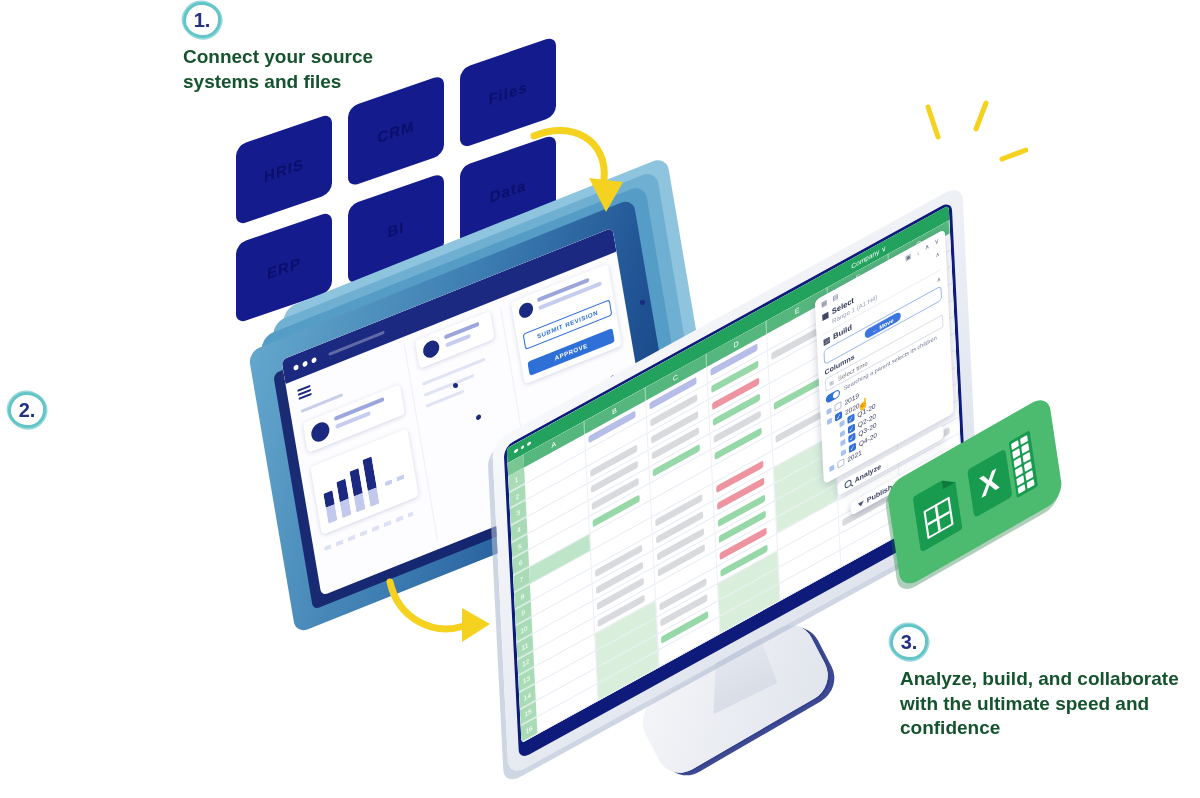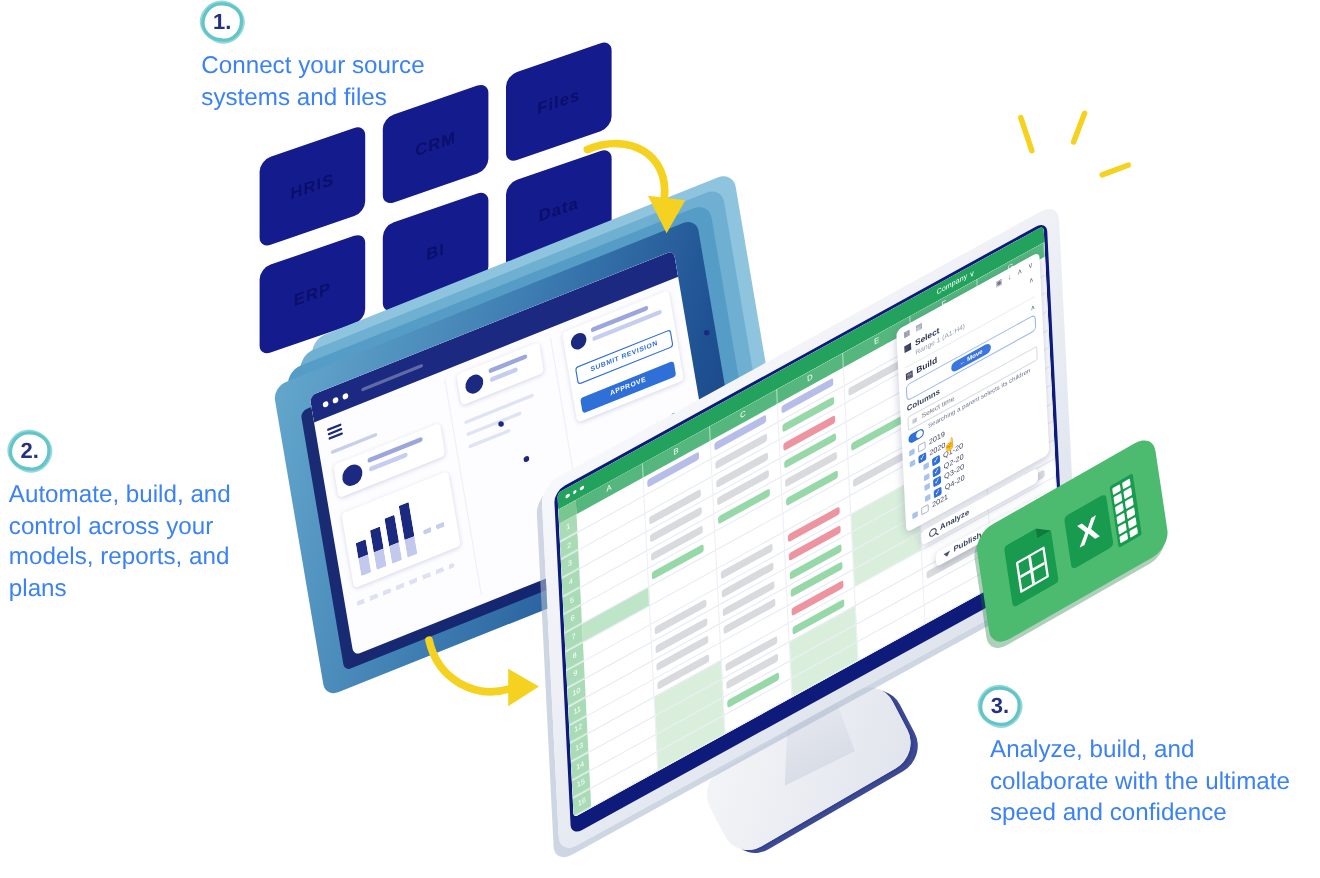--- a/index.html
+++ b/index.html
@@ -6,21 +6,21 @@
   .scene{position:relative;width:1200px;height:798px;background:#ffffff;overflow:hidden;
          font-family:"Liberation Sans",sans-serif;}
 
   
   .step{position:absolute;z-index:7;}
   .ring{position:relative;width:38px;height:36px;display:flex;align-items:center;justify-content:center;}
   .ring::before,.ring::after{content:"";position:absolute;inset:0;border:3px solid #63c5c7;
        border-radius:48% 52% 46% 54%/54% 46% 52% 48%;}
   .ring::after{transform:rotate(21deg) scale(1.07);opacity:.65;}
   .ring .num{font-size:20px;font-weight:bold;color:#233180;}
-  .stext{margin-top:7px;font-size:22px;font-weight:normal;color:#3b82f6;line-height:1.3;}
+  .stext{margin-top:7px;font-size:19px;font-weight:bold;color:#14532d;line-height:1.3;}
   #step1{left:183px;top:2px;width:220px;}
   #step2{left:8px;top:392px;width:222px;}
   #step3{left:890px;top:624px;width:300px;}
   #step3 .stext{margin-left:10px;}
 
   
   .tiles{position:absolute;left:236px;top:146px;display:grid;grid-template-columns:repeat(3,96px);
          grid-auto-rows:80px;gap:18px 16px;transform:skewY(-19deg);transform-origin:0 0;z-index:1;}
   .tile{background:#141b8c;border-radius:10px;display:flex;align-items:center;justify-content:center;
         font-size:15px;font-weight:bold;letter-spacing:1px;color:#0a0f6b;}
@@ -166,21 +166,20 @@
   <div class="step" id="step1">
     <div class="ring">
       <span class="num">1.</span>
     </div>
     <div class="stext">Connect your source systems and files</div>
   </div>
   <div class="step" id="step2">
     <div class="ring">
       <span class="num">2.</span>
     </div>
-    <div class="stext">Automate, build, and control across your models, reports, and plans</div>
   </div>
   <div class="step" id="step3">
     <div class="ring">
       <span class="num">3.</span>
     </div>
     <div class="stext">Analyze, build, and collaborate with the ultimate speed and confidence</div>
   </div>
 
   <div class="tiles">
       <div class="tile">HRIS</div>

